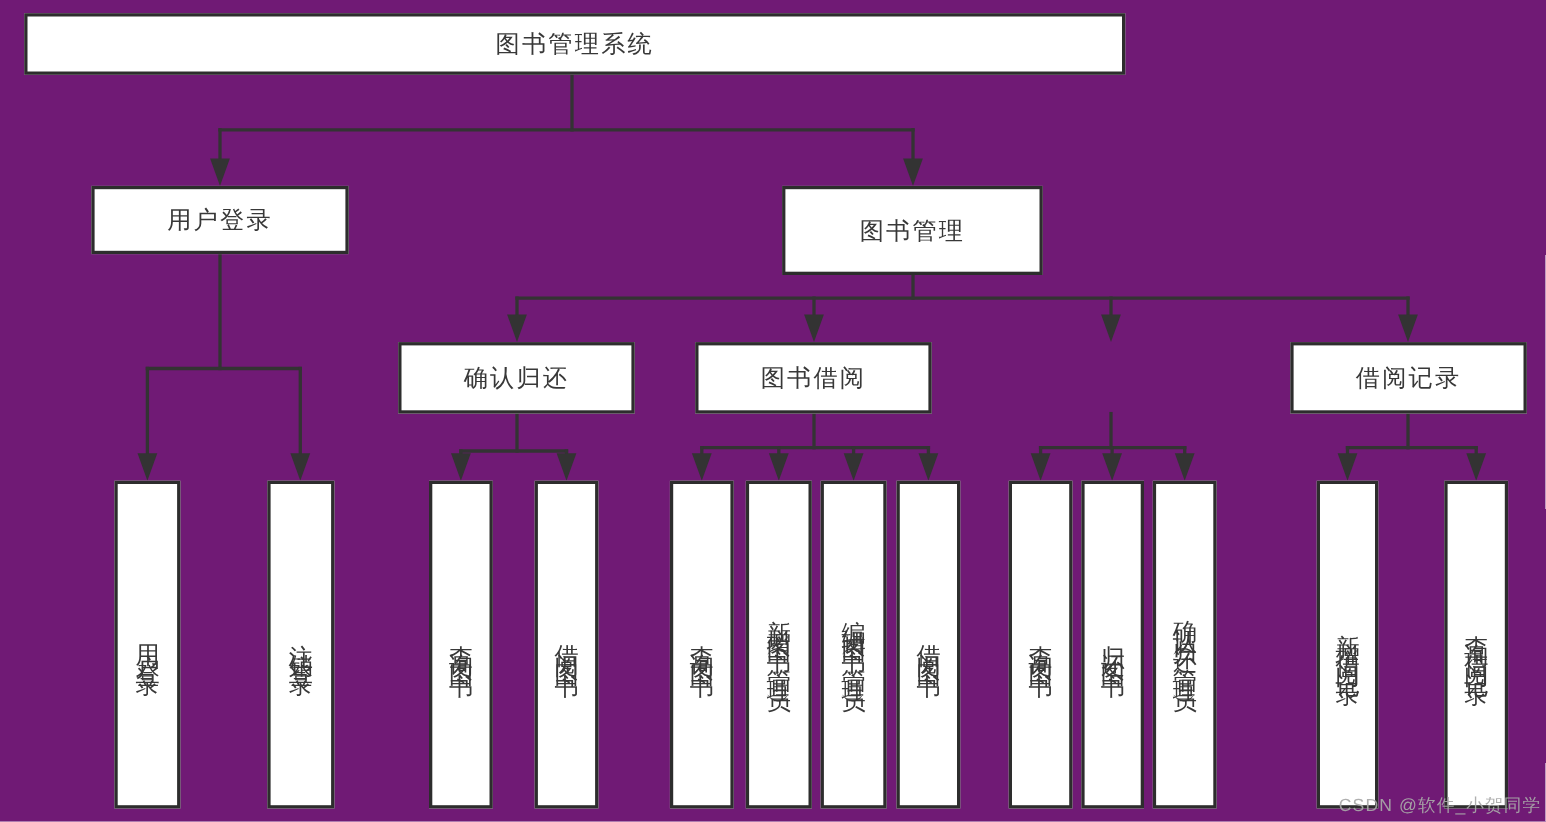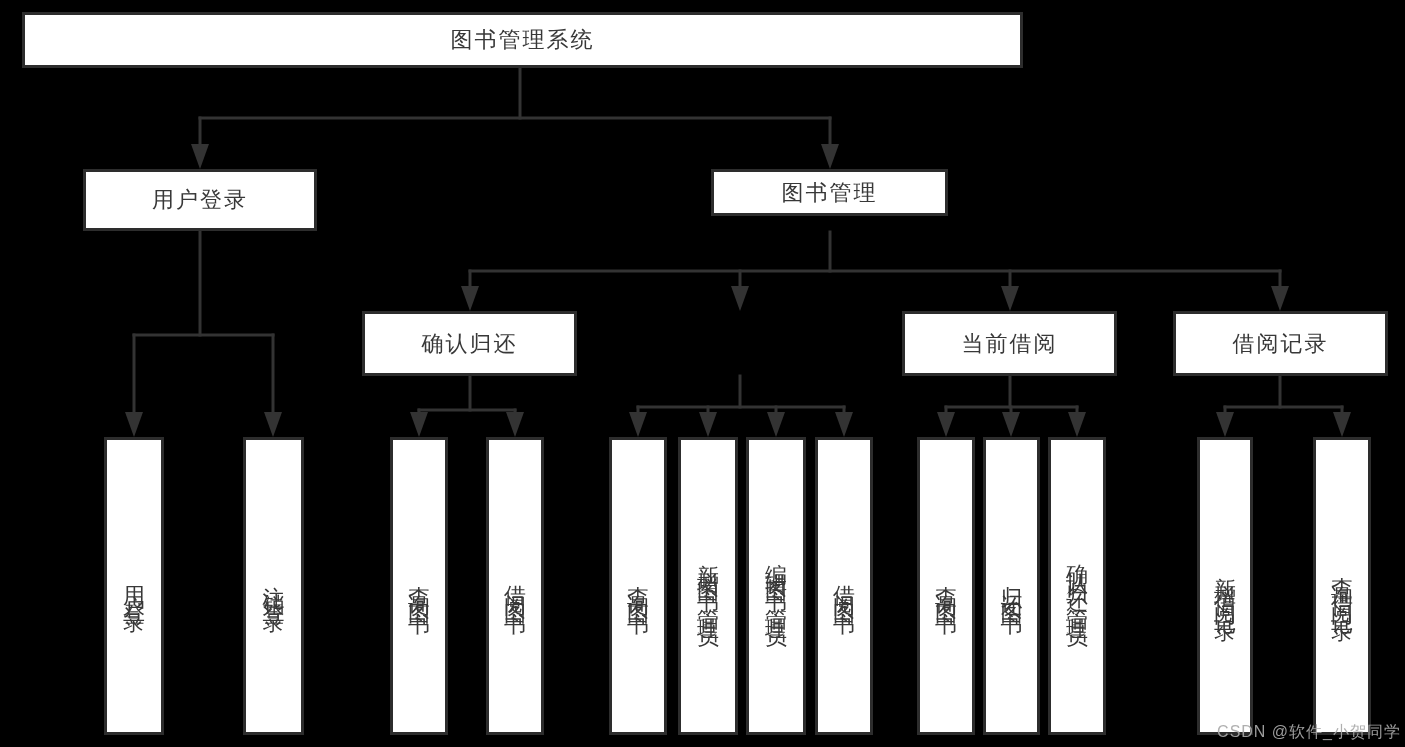--- a/index.html
+++ b/index.html
@@ -1,20 +1,20 @@
 <!DOCTYPE html>
 <html><head>
 <meta charset="utf-8">
 <style>
   html, body { margin: 0; padding: 0; background: #ffffff; }
   .stage {
     position: relative;
     width: 1405px;
     height: 747px;
-    background: #000000;
+    background: #701a75;
     font-family: "Liberation Sans", sans-serif;
     overflow: hidden;
   }
   .connectors {
     position: absolute;
     left: 0; top: 0;
     pointer-events: none;
   }
   .node {
     position: absolute;
@@ -119,29 +119,29 @@
     </g>
   </svg>
 
   <div class="node" style="left:22px; top:12px; width:1001px; height:56px;">
     <span class="lbl">图书管理系统</span>
   </div>
 
   <div class="node" style="left:83px; top:169px; width:234px; height:62px;">
     <span class="lbl">用户登录</span>
   </div>
-  <div class="node" style="left:711px; top:169px; width:237px; height:47px;">
+  <div class="node" style="left:711px; top:169px; width:237px; height:81px;">
     <span class="lbl">图书管理</span>
   </div>
 
   <div class="node" style="left:362px; top:311px; width:215px; height:65px;">
     <span class="lbl">确认归还</span>
   </div>
-  <div class="node" style="left:902px; top:311px; width:215px; height:65px;">
-    <span class="lbl">当前借阅</span>
+  <div class="node" style="left:632px; top:311px; width:215px; height:65px;">
+    <span class="lbl">图书借阅</span>
   </div>
   <div class="node" style="left:1173px; top:311px; width:215px; height:65px;">
     <span class="lbl">借阅记录</span>
   </div>
 
   <div class="node vert" style="left:104px; top:437px; width:60px; height:298px;">
     <span class="lbl">用户登录</span>
   </div>
   <div class="node vert" style="left:243px; top:437px; width:61px; height:298px;">
     <span class="lbl">注销登录</span>

